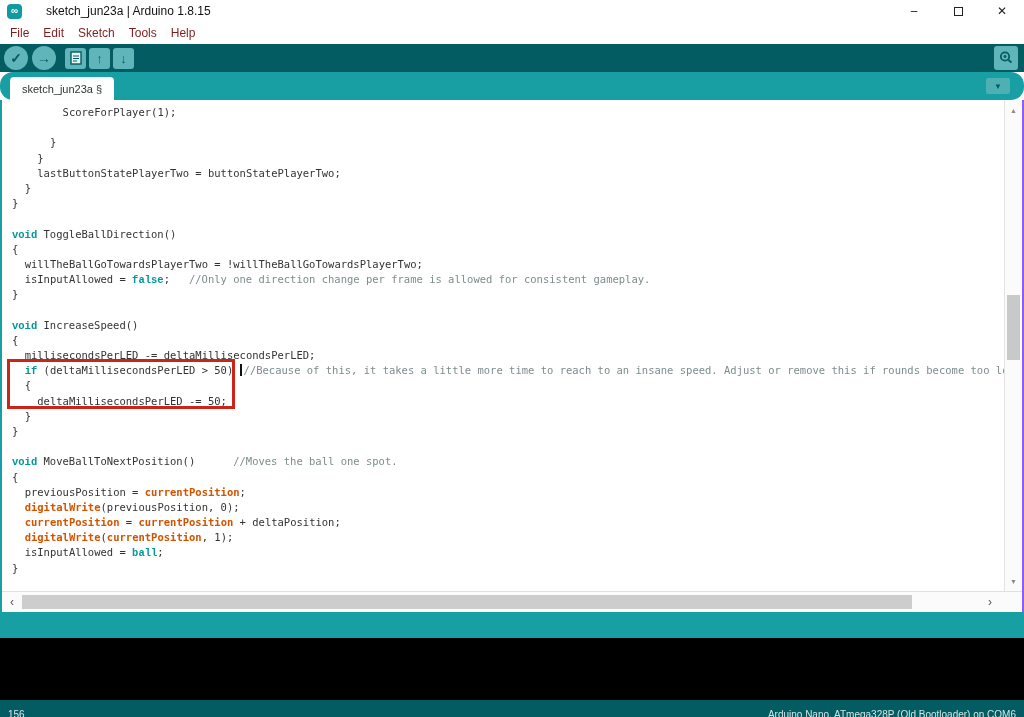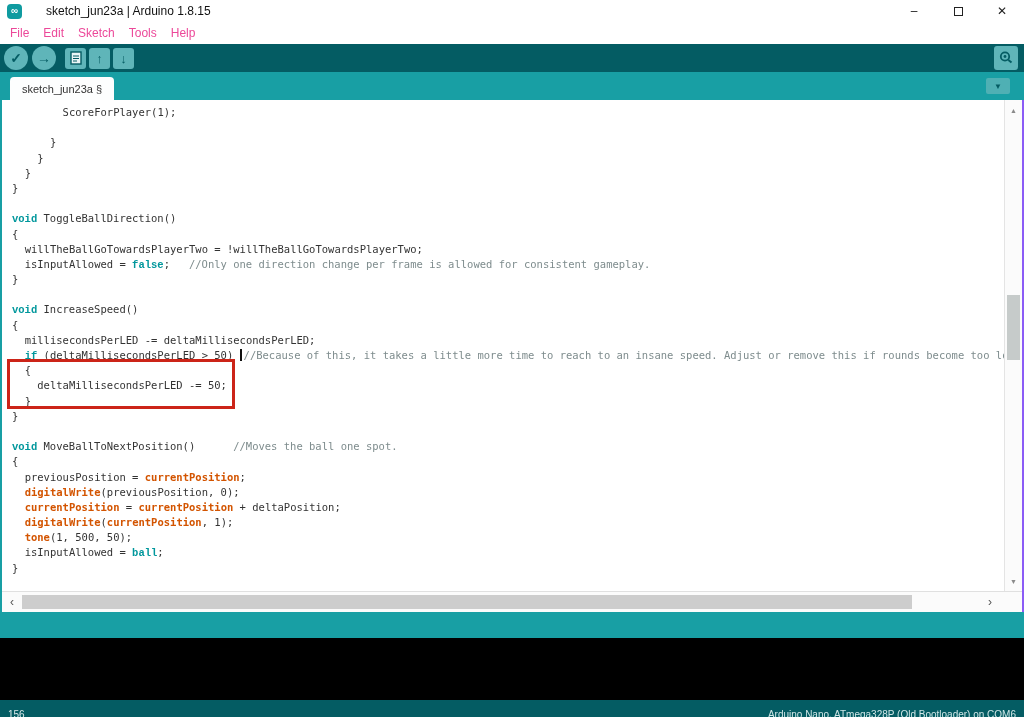--- a/index.html
+++ b/index.html
@@ -10,36 +10,36 @@
   .titlebar { height:22px; display:flex; align-items:center; background:#fff; padding-left:7px; }
   .app-icon { width:15px; height:15px; border-radius:4px; background:#0F9BA0; color:#fff;
               font-size:10px; font-weight:bold; display:flex; align-items:center; justify-content:center; line-height:1; }
   .title-text { margin-left:24px; font-size:12px; color:#111; }
   .win-controls { margin-left:auto; display:flex; height:22px; }
   .win-btn { width:44px; height:22px; display:flex; align-items:center; justify-content:center; color:#222; font-size:12px; }
   .max-glyph { width:9px; height:9px; border:1px solid #222; display:inline-block; }
 
   
   .menubar { height:22px; display:flex; align-items:center; background:#fff; padding-left:3px; }
-  .menu-item { font-size:12px; color:#ec4899; padding:2px 7px; }
+  .menu-item { font-size:12px; color:#7f1d1d; padding:2px 7px; }
 
   
   .toolbar { height:28px; background:#045C63; display:flex; align-items:center; padding-left:4px; position:relative; }
   .tb-circle { width:24px; height:24px; border-radius:50%; background:#5FB5B9; color:#045C63;
                display:flex; align-items:center; justify-content:center; margin-right:4px;
                font-size:14px; font-weight:bold; }
   .tb-square { width:21px; height:21px; border-radius:3px; background:#5FB5B9; color:#045C63;
                display:flex; align-items:center; justify-content:center; margin-right:3px;
                font-size:13px; font-weight:bold; }
   .tb-square.first { margin-left:5px; }
   .serial-btn { position:absolute; right:6px; top:2px; width:24px; height:24px; border-radius:3px;
                 background:#5FB5B9; display:flex; align-items:center; justify-content:center; }
 
   
-  .tabbar { height:28px; background:#189FA4; position:relative; }
+  .tabbar { height:28px; background:#189FA4; position:relative;border-radius:13px; }
   .tab { position:absolute; left:10px; bottom:0; height:23px; background:#FDFEFE; border-radius:4px 4px 0 0;
          display:flex; align-items:center; padding:0 12px; font-size:11px; color:#333; }
   .tab-dropdown { position:absolute; right:14px; top:6px; width:24px; height:16px; border-radius:2px;
                   background:#4FB0B4; color:#045C63; font-size:8px; display:flex; align-items:center; justify-content:center; }
 
   
   .editor-shell { border-left:2px solid #189FA4; border-right:2px solid #8b5cf6; background:#fff; }
   .editor { position:relative; height:491px; overflow:hidden; background:#fff; }
   .code-area { position:absolute; left:10px; top:5px; right:20px;
                font-family:"DejaVu Sans Mono", monospace; font-size:10.5px; }
@@ -136,20 +136,21 @@
   </div>
 
   <div class="editor-shell">
 
     <div class="editor">
       <div class="code-area">
           <div class="code-line"><span class="tok-p">        ScoreForPlayer(1);</span></div>
           <div class="code-line">&nbsp;</div>
           <div class="code-line"><span class="tok-p">      }</span></div>
           <div class="code-line"><span class="tok-p">    }</span></div>
+          <div class="code-line"><span class="tok-p">    lastButtonStatePlayerTwo = buttonStatePlayerTwo;</span></div>
           <div class="code-line"><span class="tok-p">  }</span></div>
           <div class="code-line"><span class="tok-p">}</span></div>
           <div class="code-line">&nbsp;</div>
           <div class="code-line"><span class="tok-k">void</span><span class="tok-p"> ToggleBallDirection()</span></div>
           <div class="code-line"><span class="tok-p">{</span></div>
           <div class="code-line"><span class="tok-p">  willTheBallGoTowardsPlayerTwo = !willTheBallGoTowardsPlayerTwo;</span></div>
           <div class="code-line"><span class="tok-p">  isInputAllowed = </span><span class="tok-k">false</span><span class="tok-p">;   </span><span class="tok-c">//Only one direction change per frame is allowed for consistent gameplay.</span></div>
           <div class="code-line"><span class="tok-p">}</span></div>
           <div class="code-line">&nbsp;</div>
           <div class="code-line"><span class="tok-k">void</span><span class="tok-p"> IncreaseSpeed()</span></div>
@@ -160,21 +161,20 @@
           <div class="code-line"><span class="tok-p">    deltaMillisecondsPerLED -= 50;</span></div>
           <div class="code-line"><span class="tok-p">  }</span></div>
           <div class="code-line"><span class="tok-p">}</span></div>
           <div class="code-line">&nbsp;</div>
           <div class="code-line"><span class="tok-k">void</span><span class="tok-p"> MoveBallToNextPosition()      </span><span class="tok-c">//Moves the ball one spot.</span></div>
           <div class="code-line"><span class="tok-p">{</span></div>
           <div class="code-line"><span class="tok-p">  previousPosition = </span><span class="tok-f">currentPosition</span><span class="tok-p">;</span></div>
           <div class="code-line"><span class="tok-p">  </span><span class="tok-f">digitalWrite</span><span class="tok-p">(previousPosition, 0);</span></div>
           <div class="code-line"><span class="tok-p">  </span><span class="tok-f">currentPosition</span><span class="tok-p"> = </span><span class="tok-f">currentPosition</span><span class="tok-p"> + deltaPosition;</span></div>
           <div class="code-line"><span class="tok-p">  </span><span class="tok-f">digitalWrite</span><span class="tok-p">(</span><span class="tok-f">currentPosition</span><span class="tok-p">, 1);</span></div>
-          <div class="code-line"><span class="tok-p">  </span><span class="tok-f">tone</span><span class="tok-p">(1, 500, 50);</span></div>
           <div class="code-line"><span class="tok-p">  isInputAllowed = </span><span class="tok-k">ball</span><span class="tok-p">;</span></div>
           <div class="code-line"><span class="tok-p">}</span></div>
         </div>
       <div class="red-box"></div>
       <div class="vscroll">
         <div class="arrow up">▲</div>
         <div class="thumb"></div>
         <div class="arrow down">▼</div>
       </div>
     </div>

